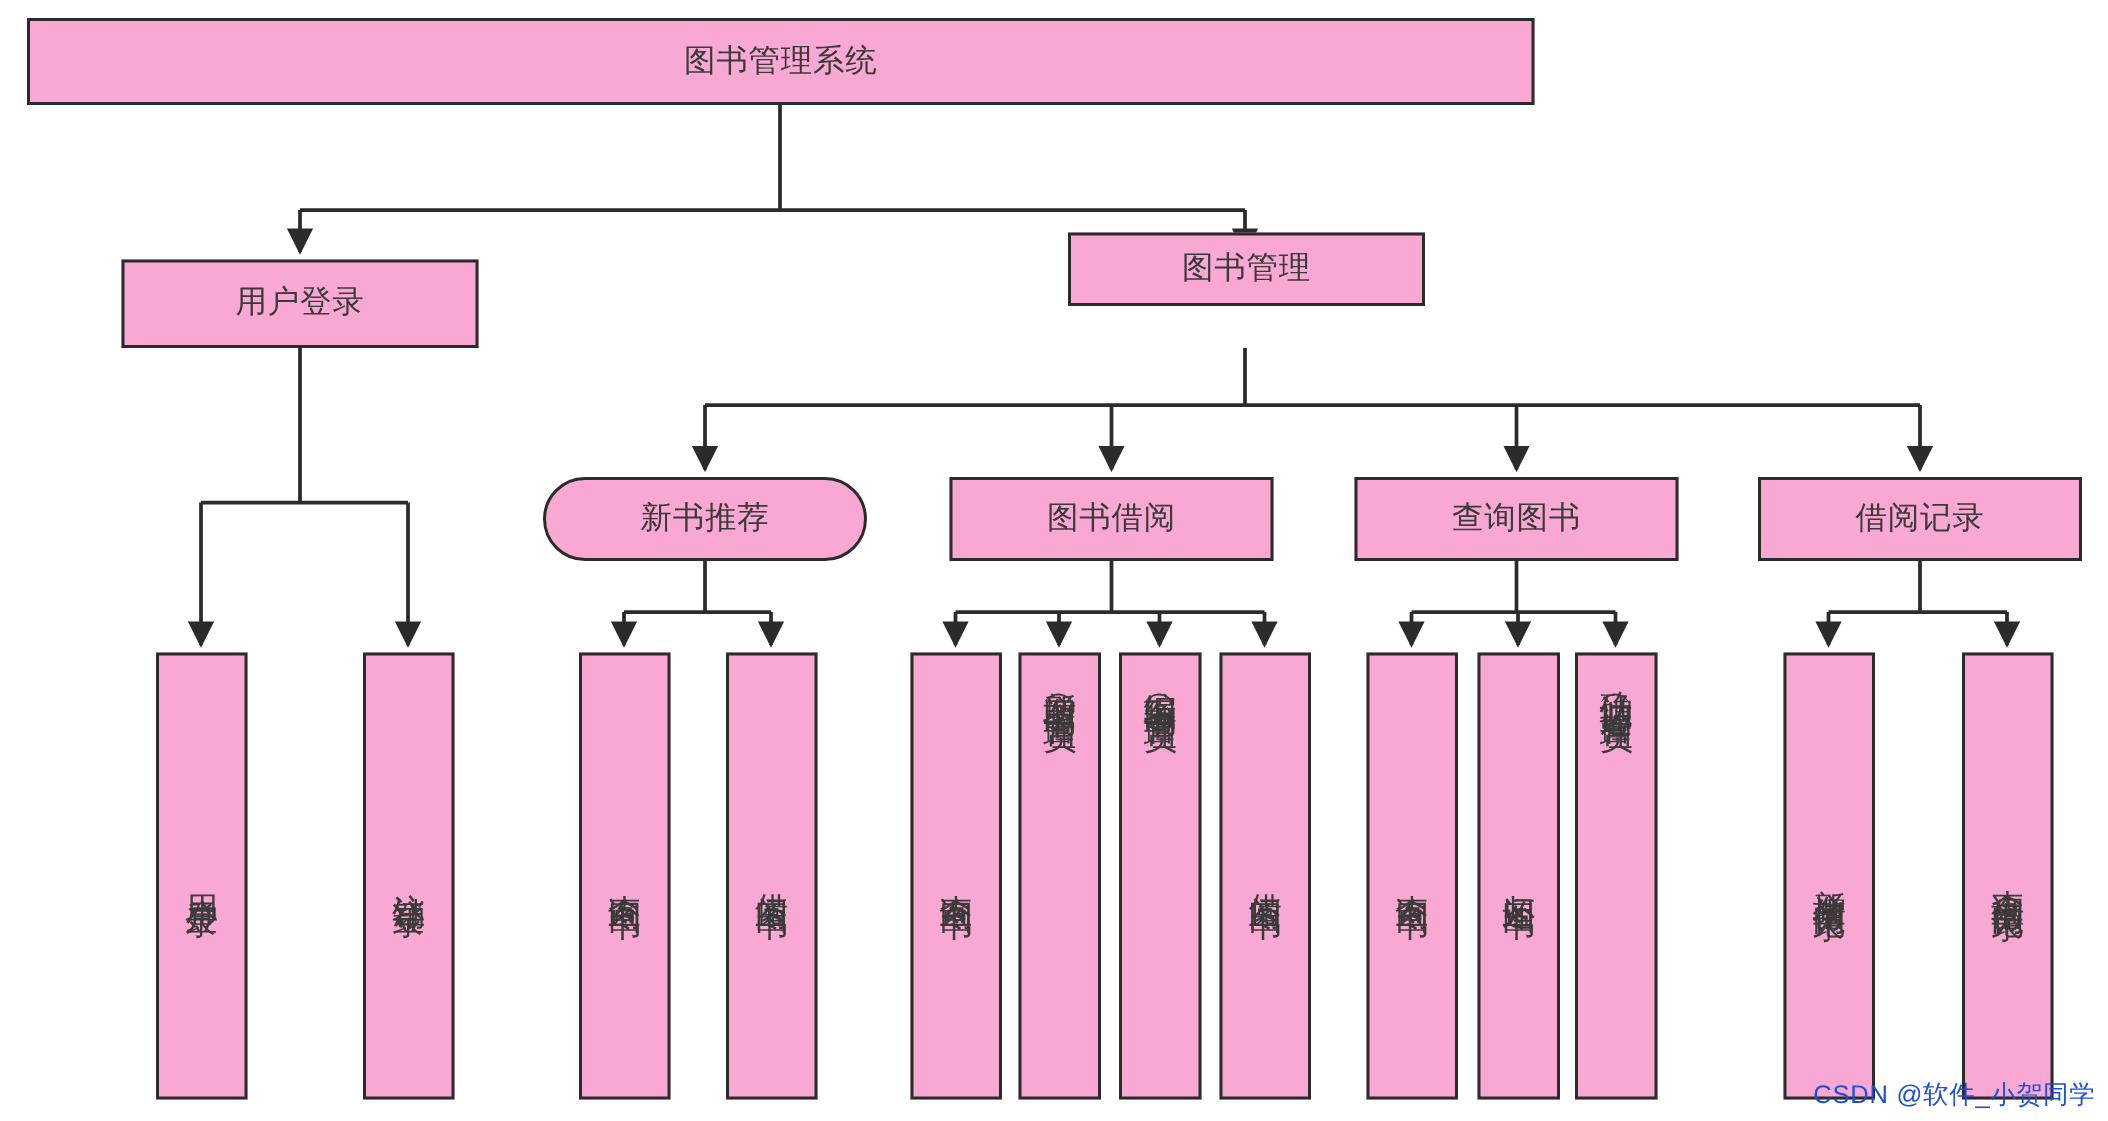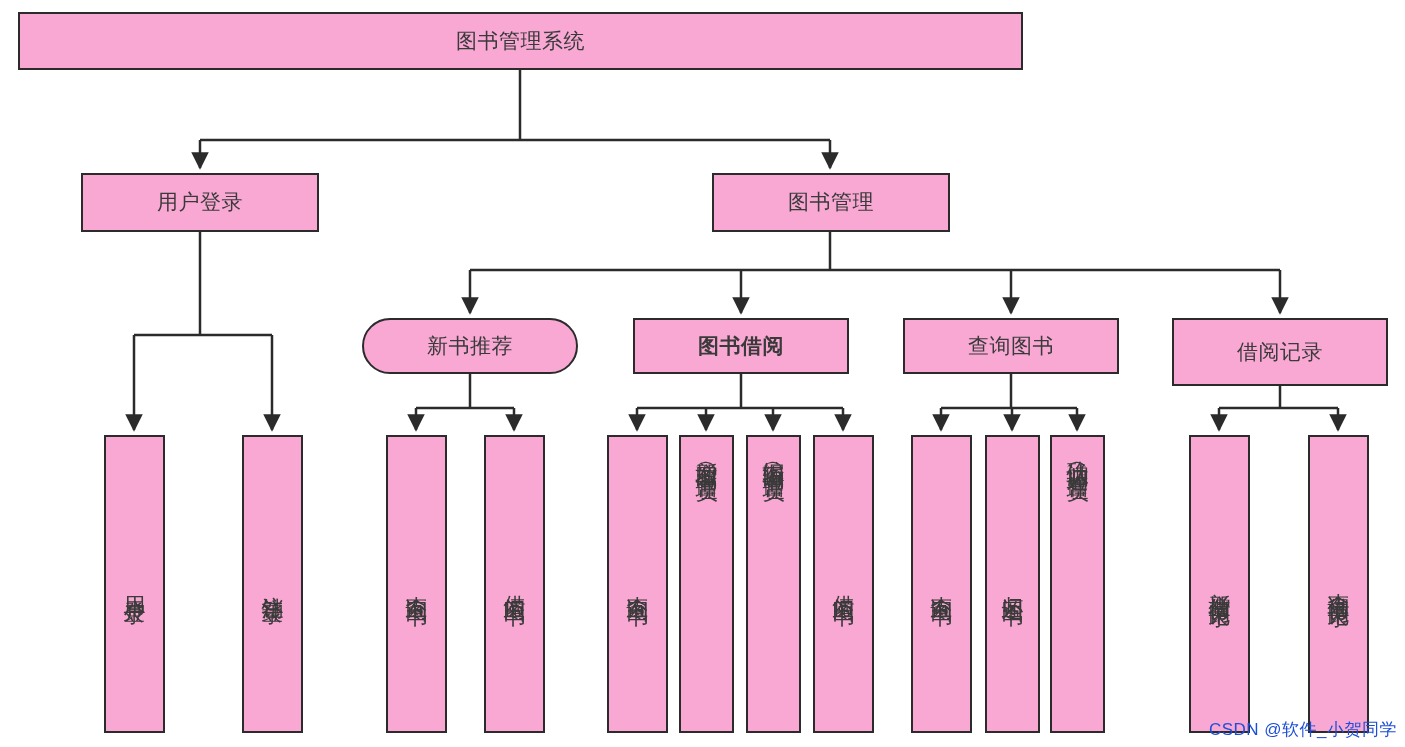--- a/index.html
+++ b/index.html
@@ -132,37 +132,37 @@
   </svg>
 
   <div class="node" style="left:18px; top:12px; width:1005px; height:58px;">
     <span class="node-label">图书管理系统</span>
   </div>
 
   <div class="node" style="left:81px; top:173px; width:238px; height:59px;">
     <span class="node-label">用户登录</span>
   </div>
 
-  <div class="node" style="left:712px; top:173px; width:238px; height:59px;">
+  <div class="node" style="left:712px; top:155px; width:238px; height:49px;">
     <span class="node-label">图书管理</span>
   </div>
 
   <div class="node" style="left:362px; top:318px; width:216px; height:56px;border-radius:28px;">
     <span class="node-label">新书推荐</span>
   </div>
 
-  <div class="node" style="left:633px; top:318px; width:216px; height:56px;font-weight:bold;">
+  <div class="node" style="left:633px; top:318px; width:216px; height:56px;">
     <span class="node-label">图书借阅</span>
   </div>
 
   <div class="node" style="left:903px; top:318px; width:216px; height:56px;">
     <span class="node-label">查询图书</span>
   </div>
 
-  <div class="node" style="left:1172px; top:318px; width:216px; height:68px;">
+  <div class="node" style="left:1172px; top:318px; width:216px; height:56px;">
     <span class="node-label">借阅记录</span>
   </div>
 
   <div class="node leaf centered" style="left:104px; top:435px; width:61px; height:298px;">
     <span class="node-label">用户登录</span>
   </div>
 
   <div class="node leaf centered" style="left:242px; top:435px; width:61px; height:298px;">
     <span class="node-label">注销登录</span>
   </div>

